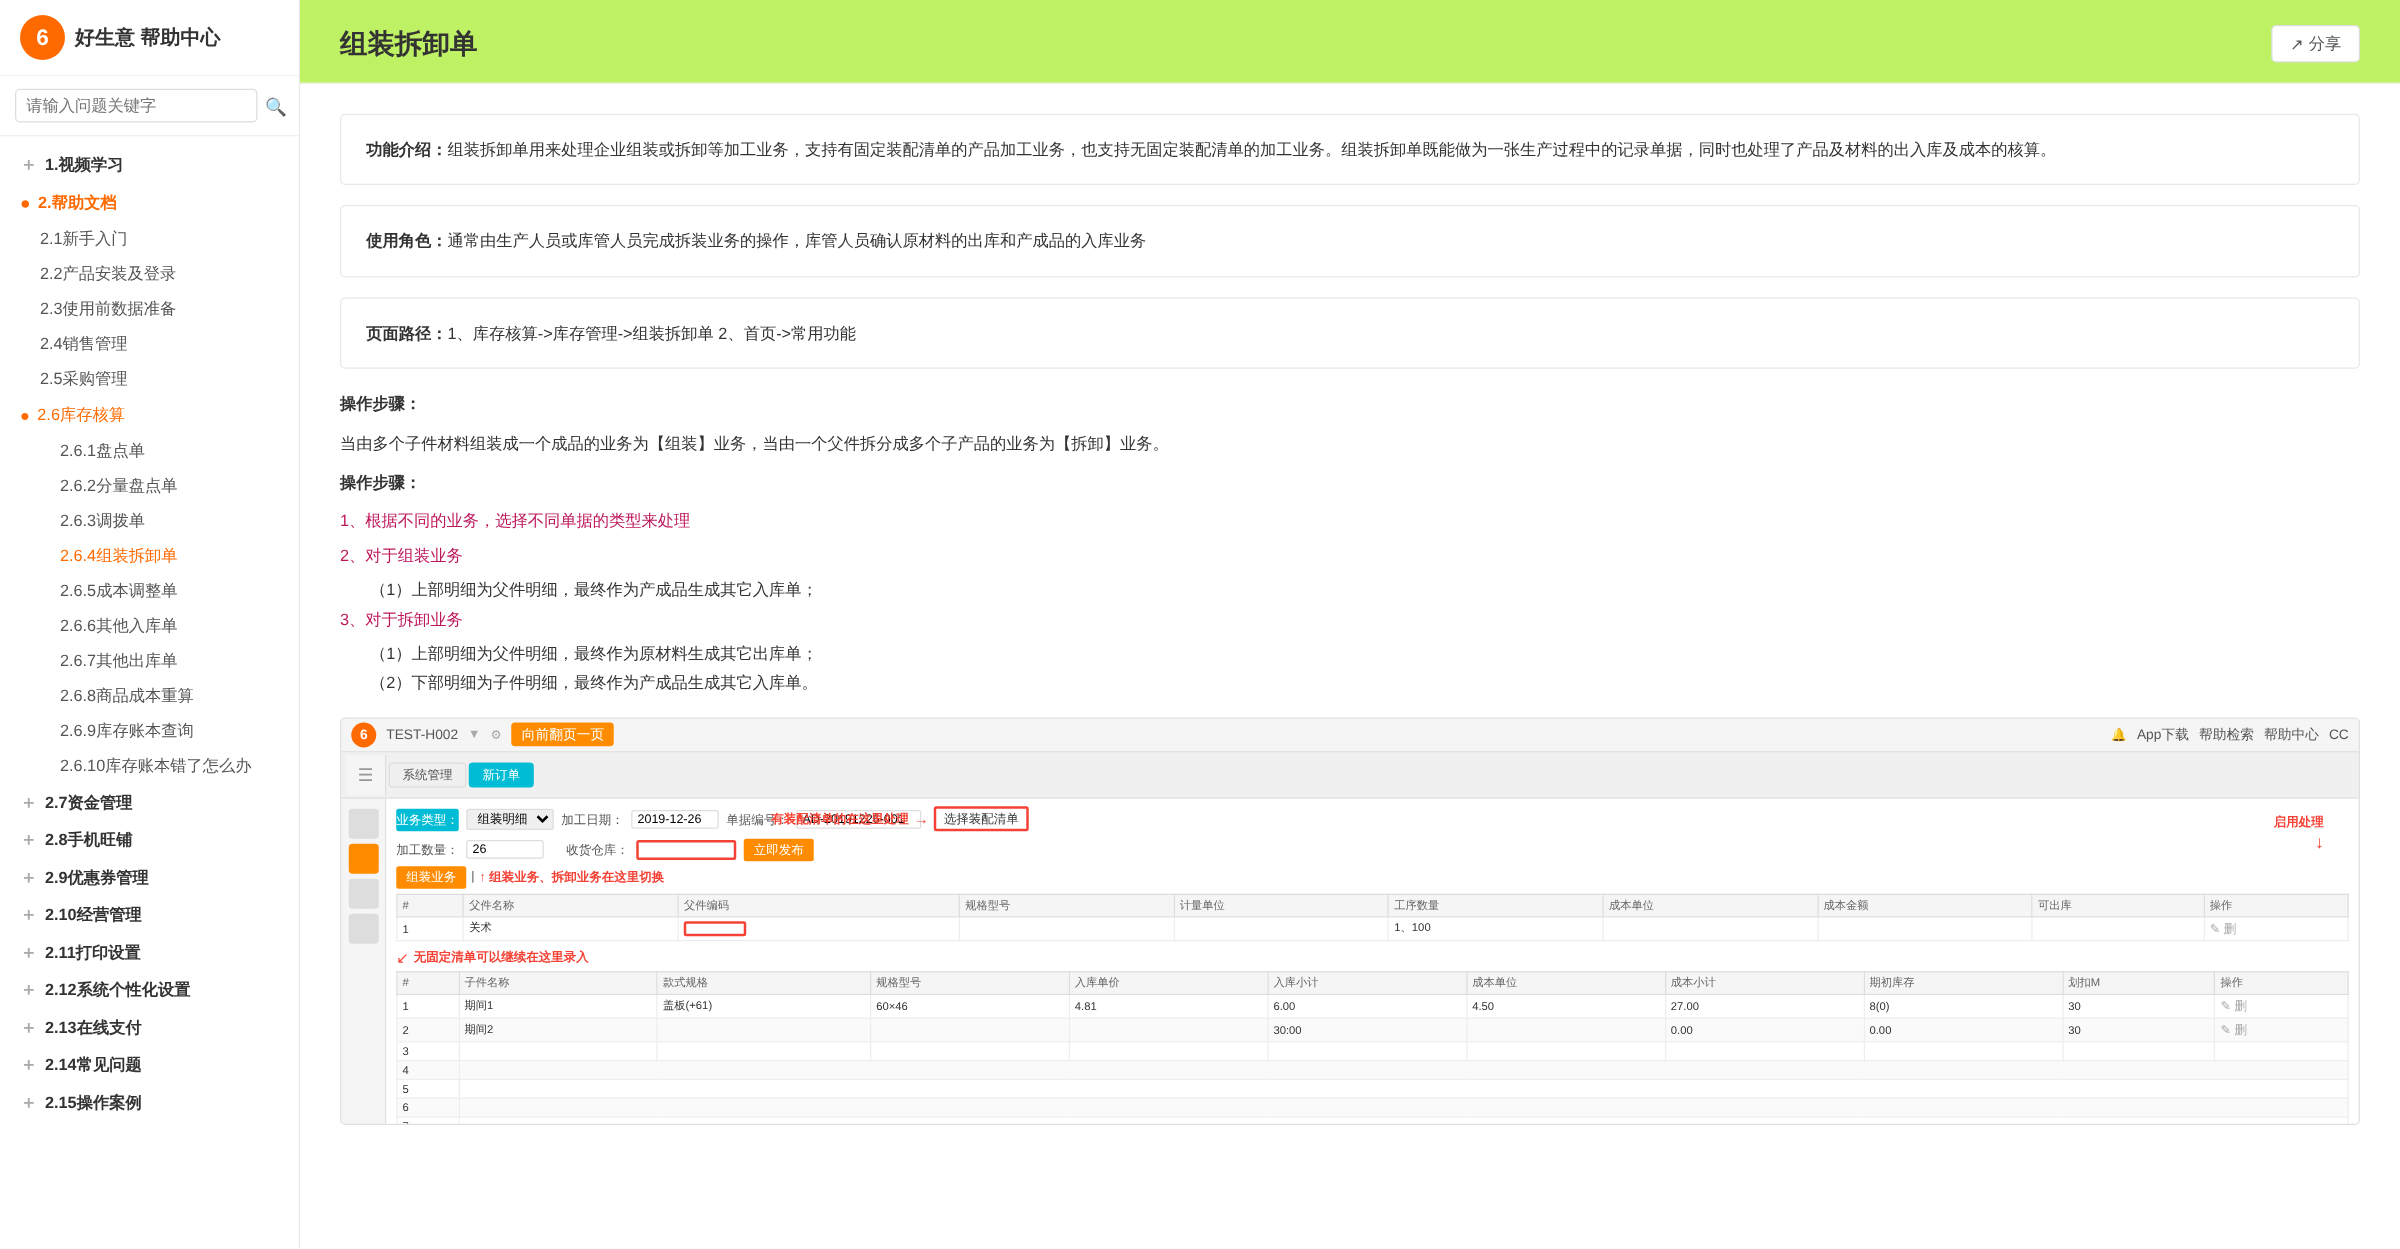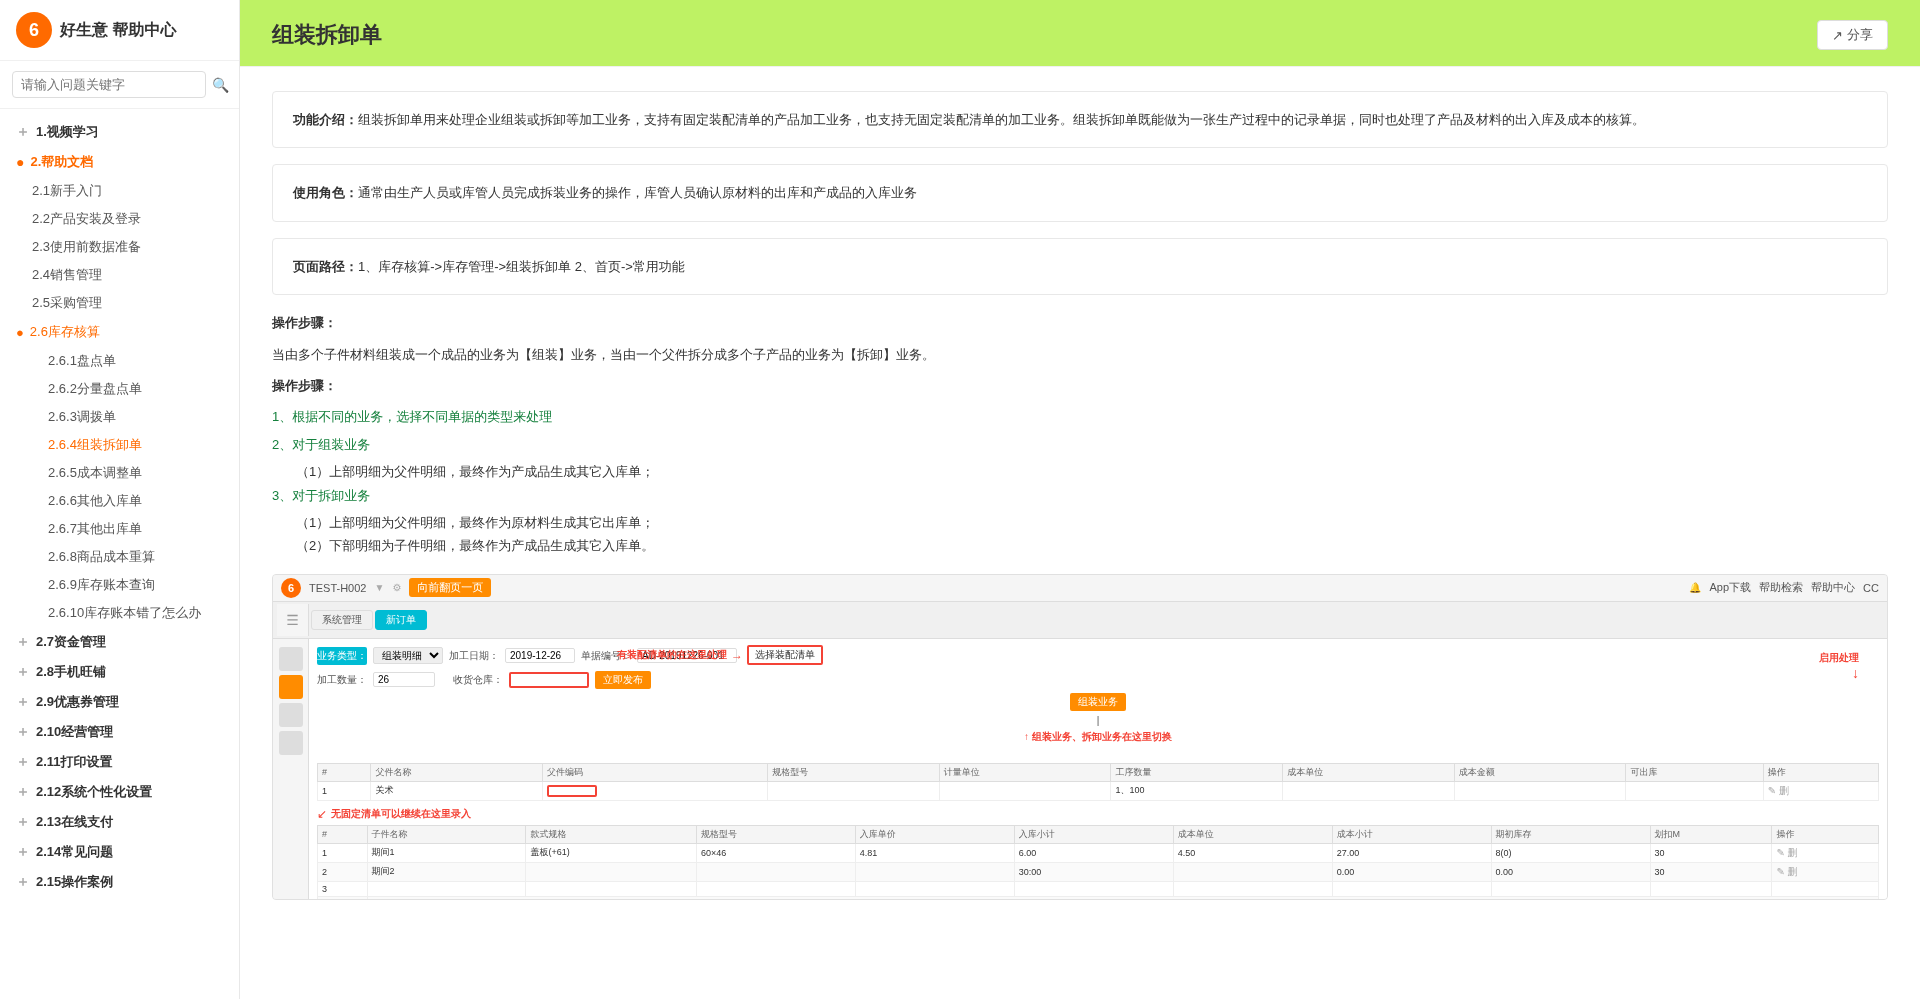--- a/index.html
+++ b/index.html
@@ -176,21 +176,21 @@
 
     .content-text {
       font-size: 13px;
       color: #333;
       line-height: 1.8;
       margin-bottom: 8px;
     }
 
     .step-item {
       font-size: 13px;
-      color: #15803d;
+      color: #be185d;
       line-height: 1.8;
       margin-bottom: 4px;
       padding-left: 0;
     }
 
     .sub-step {
       padding-left: 24px;
       font-size: 13px;
       color: #333;
       line-height: 1.8;
@@ -534,21 +534,21 @@
               <span style="font-size:10px; color:#555; margin-left:12px;">收货仓库：</span>
               <div class="fake-input-red" style="width:80px; height:16px;"></div>
               <button style="font-size:10px; background:#ff8c00; color:#fff; border:none; border-radius:2px; padding:2px 8px;">立即发布</button>
 
               <div style="position:absolute; right:20px; top:-20px; display:flex; flex-direction:column; align-items:flex-end;">
                 <span class="annotation-red">启用处理</span>
                 <span style="color:#f44336; font-size:14px;">↓</span>
               </div>
             </div>
 
-            <div style="display:flex; align-items:center; gap:4px; margin-bottom:19px; position:relative;flex-direction:column;">
+            <div style="display:flex; align-items:center; gap:4px; margin-bottom:4px; position:relative;">
               <div style="background:#ff8c00; color:#fff; padding:2px 8px; font-size:10px; border-radius:2px; display:inline-block;">组装业务</div>
               <span style="font-size:10px; color:#555;">|</span>
 
               <span class="annotation-red">↑ 组装业务、拆卸业务在这里切换</span>
             </div>
 
             <table class="fake-table" style="margin-bottom:6px;">
               <thead>
                 <tr>
                   <th>#</th>

